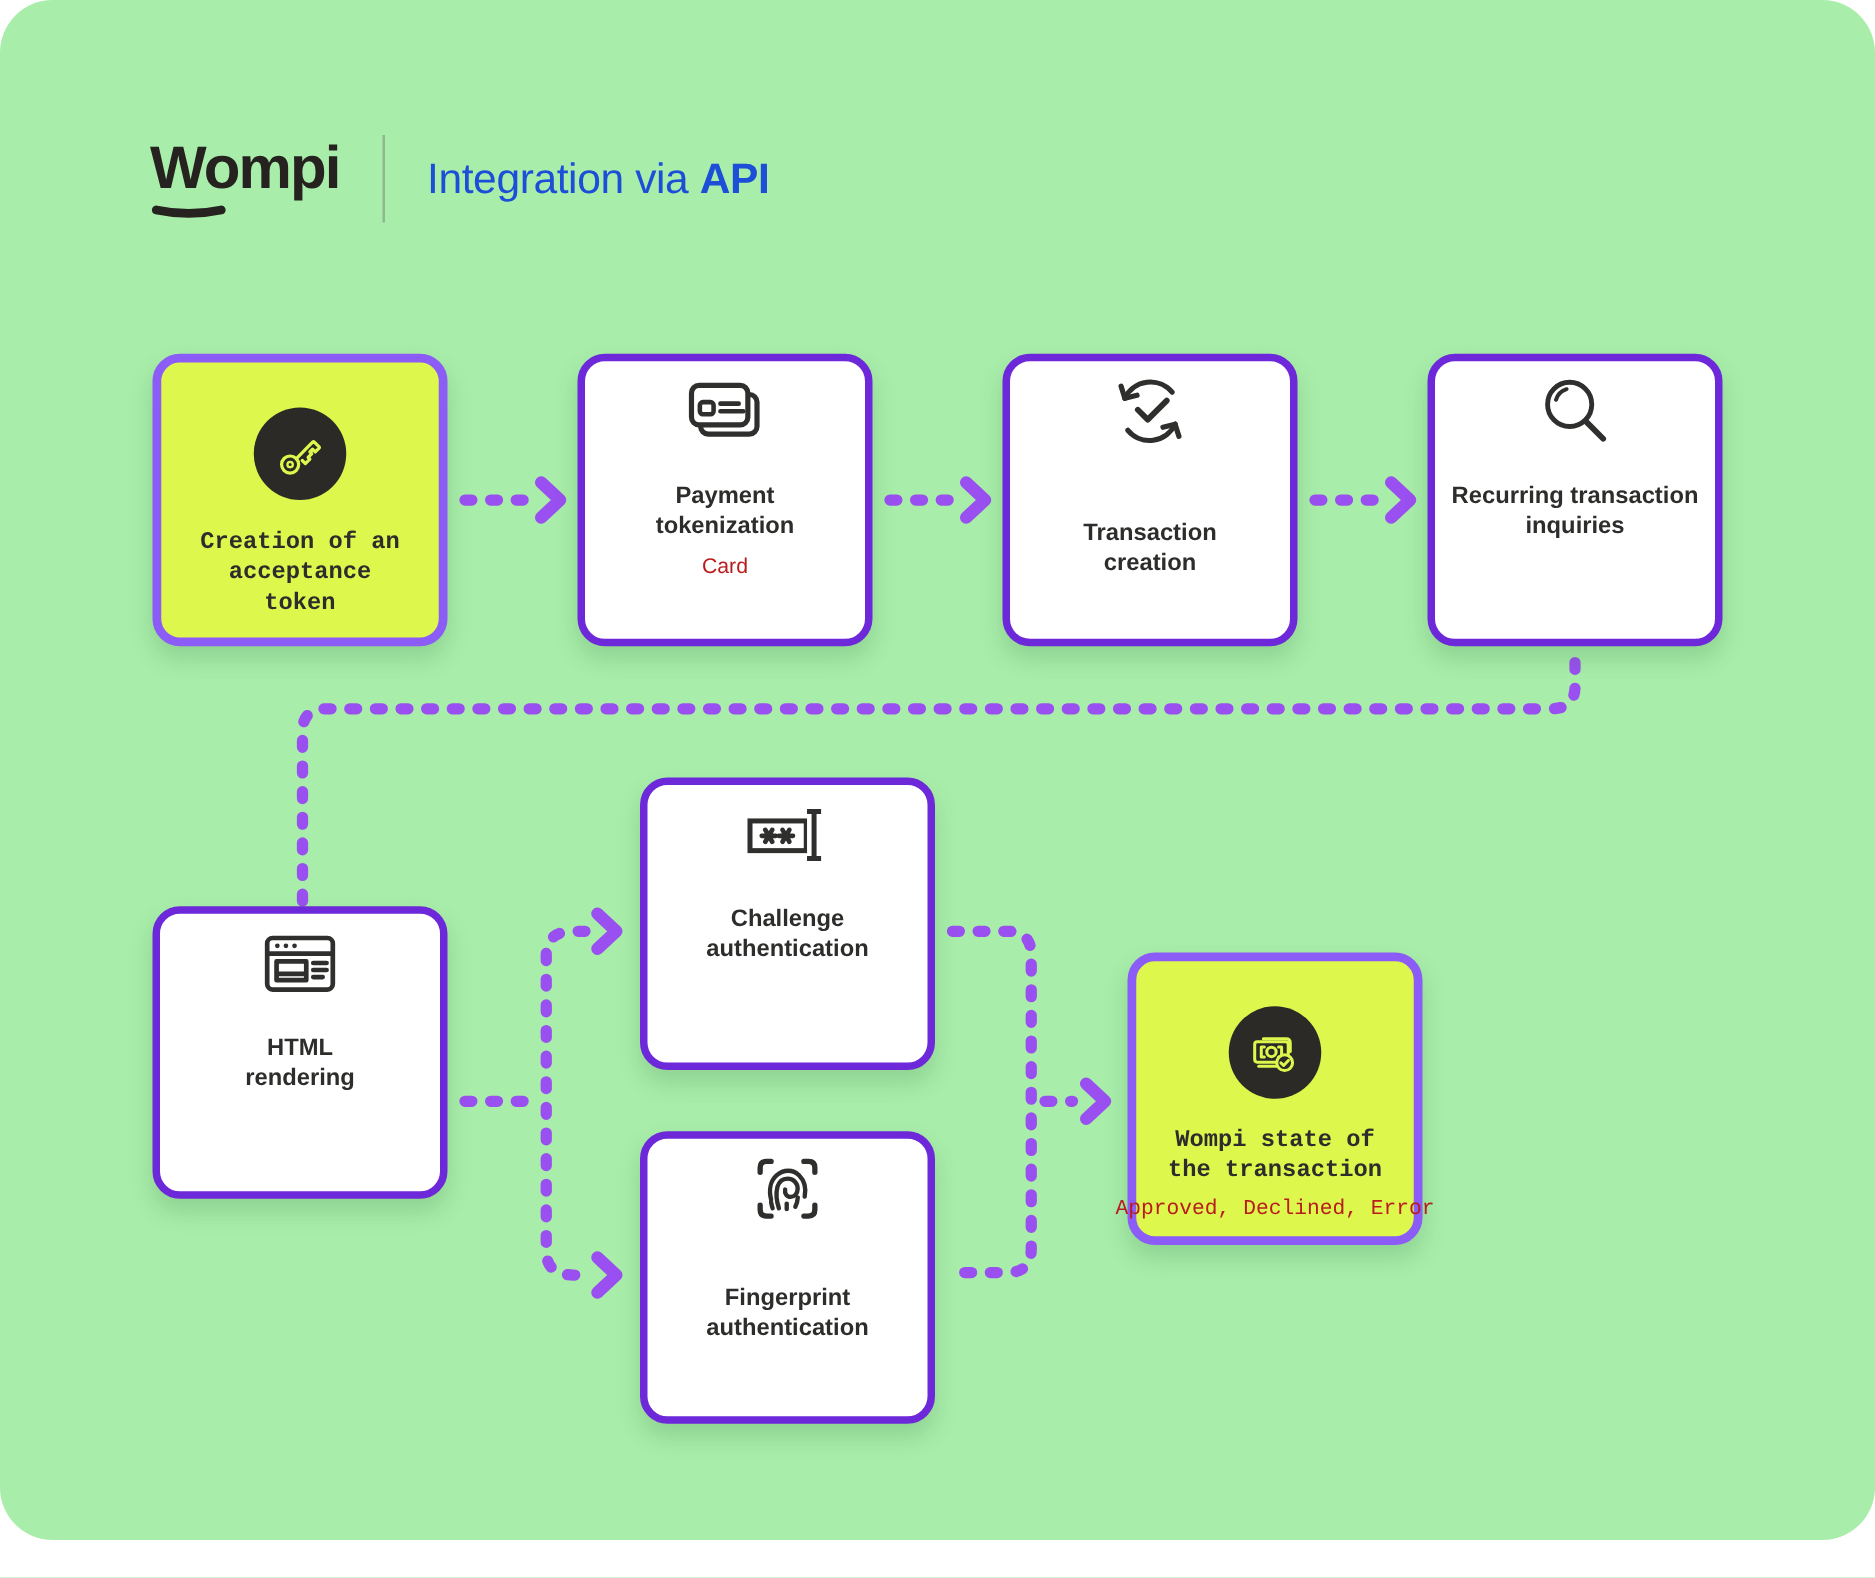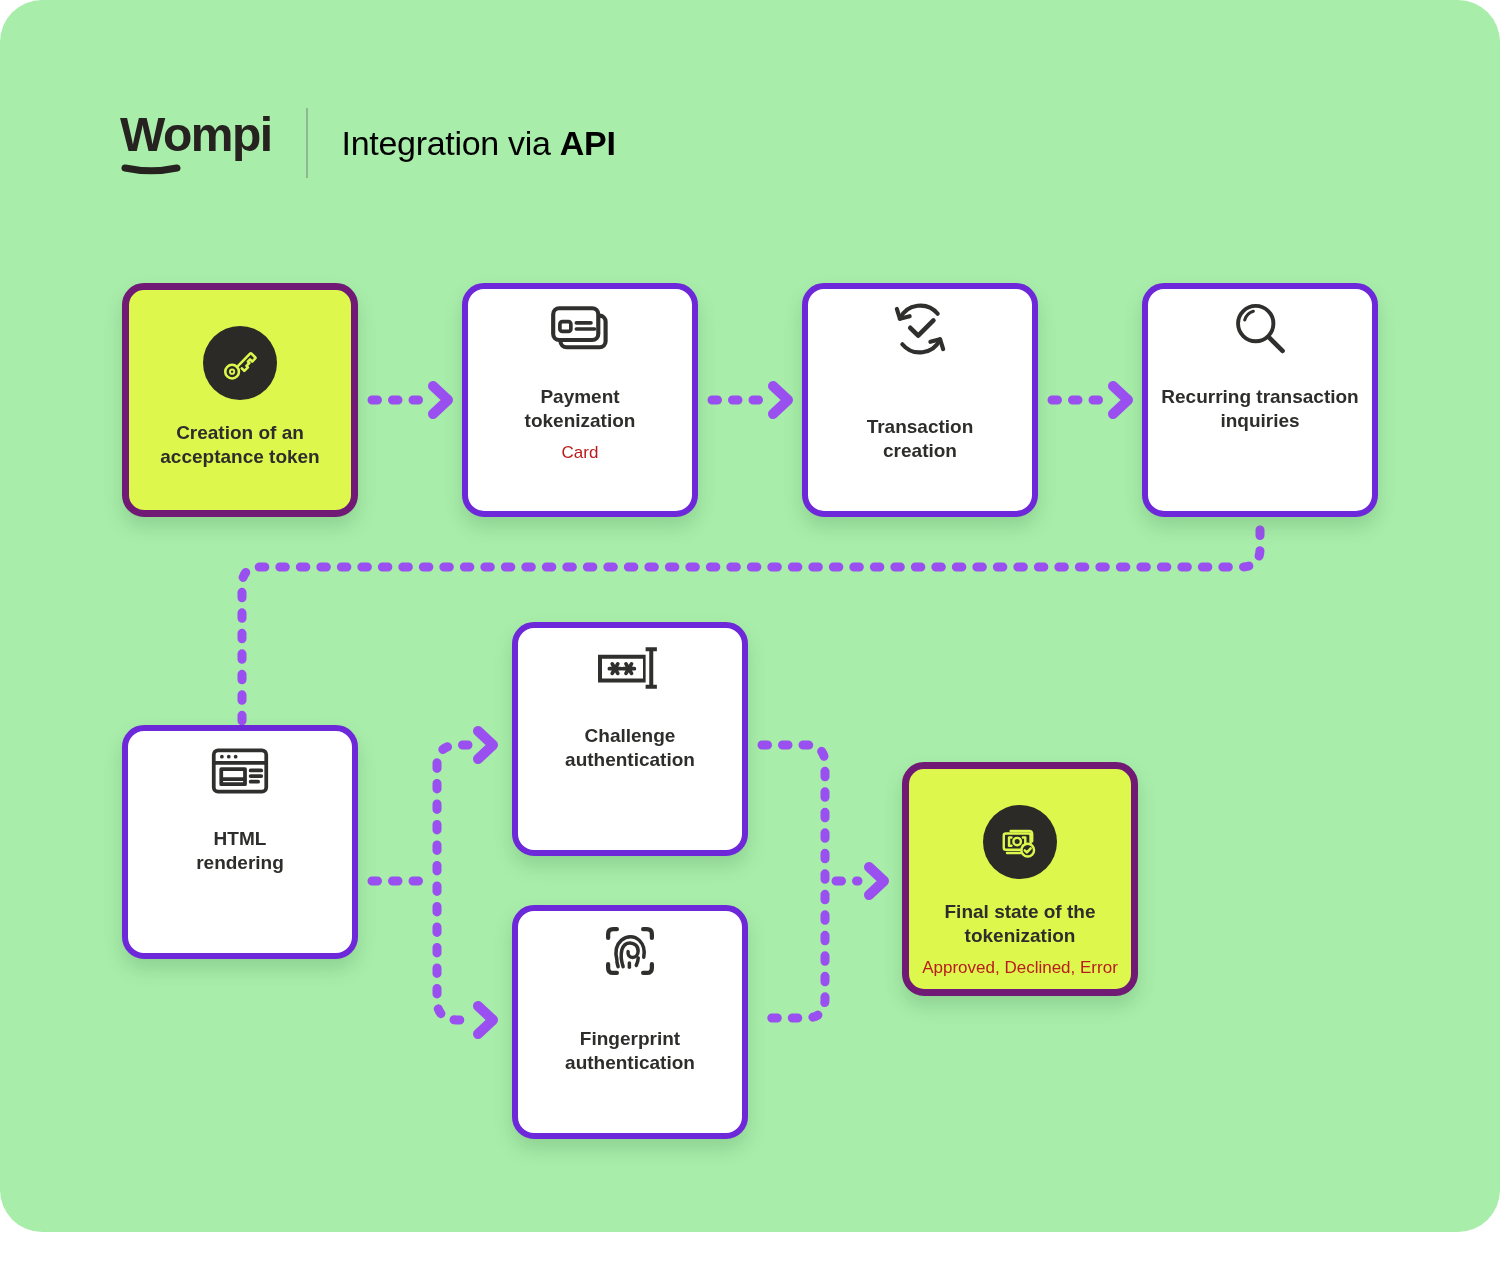--- a/index.html
+++ b/index.html
@@ -3,32 +3,32 @@
 <meta charset="utf-8">
 <style>
   html,body{margin:0;padding:0;background:#ffffff;font-family:"Liberation Sans",sans-serif;}
   .canvas{position:relative;width:1500px;height:1232px;background:#a8edaa;border-radius:42px;overflow:hidden;}
 
   
   .header{position:absolute;left:120px;top:108px;display:flex;align-items:center;gap:34px;}
   .logo{position:relative;font-size:48px;font-weight:800;letter-spacing:-1.5px;color:#26221f;padding-bottom:16px;line-height:1;}
   .logo-underline{position:absolute;left:1px;bottom:0;}
   .divider{width:2px;height:70px;background:#8db890;}
-  .title{font-size:34px;color:#000000;letter-spacing:-0.3px;}
+  .title{font-size:34px;color:#1d4ed8;letter-spacing:-0.3px;}
   .title .bold{font-weight:700;}
 
   
   .connectors{position:absolute;left:0;top:0;pointer-events:none;}
 
   
   .node{position:absolute;width:236px;height:234px;box-sizing:border-box;background:#ffffff;
         border:6px solid #6d28d9;border-radius:22px;
         box-shadow:0 10px 18px rgba(58,118,62,0.22);
         display:flex;flex-direction:column;align-items:center;}
-  .node.highlight{background:#ddf74d;border:7px solid #701a75;padding-top:33px;}
+  .node.highlight{background:#ddf74d;border:7px solid #8b5cf6;padding-top:33px;font-family:Liberation Mono, monospace;}
   .icon-area{height:80px;display:flex;align-items:center;justify-content:center;}
   .circle-badge{width:74px;height:74px;border-radius:50%;background:#2b2a26;display:flex;align-items:center;justify-content:center;}
   .label{margin-top:16px;font-weight:700;font-size:19px;line-height:1.28;color:#2d2d2b;text-align:center;}
   .sublabel{margin-top:9px;font-size:17px;color:#b91c1c;text-align:center;white-space:nowrap;}
   .node.highlight .label{margin-top:18px;}
 
   
   .n0{left:122px;top:283px;}
   .n1{left:462px;top:283px;}
   .n2{left:802px;top:283px;}
@@ -193,17 +193,17 @@
           <rect x="12" y="21.5" width="33" height="20" rx="2.5" fill="#2b2a26"></rect>
           <path d="M21.5 26.5 H18.5 V36.5 H21.5"></path>
           <path d="M35.5 26.5 H38.5 V36.5 H35.5"></path>
           <circle cx="28.5" cy="31.5" r="4.6"></circle>
           <path d="M16 45.5 H36"></path>
           <circle cx="41.5" cy="42" r="7.8" fill="#2b2a26"></circle>
           <path d="M37.8 42.2 L40.5 44.8 L45.2 39.8"></path>
         </svg>
       </div>
     </div>
-    <div class="label">Final state of the tokenization</div>
+    <div class="label">Wompi state of the transaction</div>
     <div class="sublabel">Approved, Declined, Error</div>
   </div>
 
 </div>
 
 </body></html>

